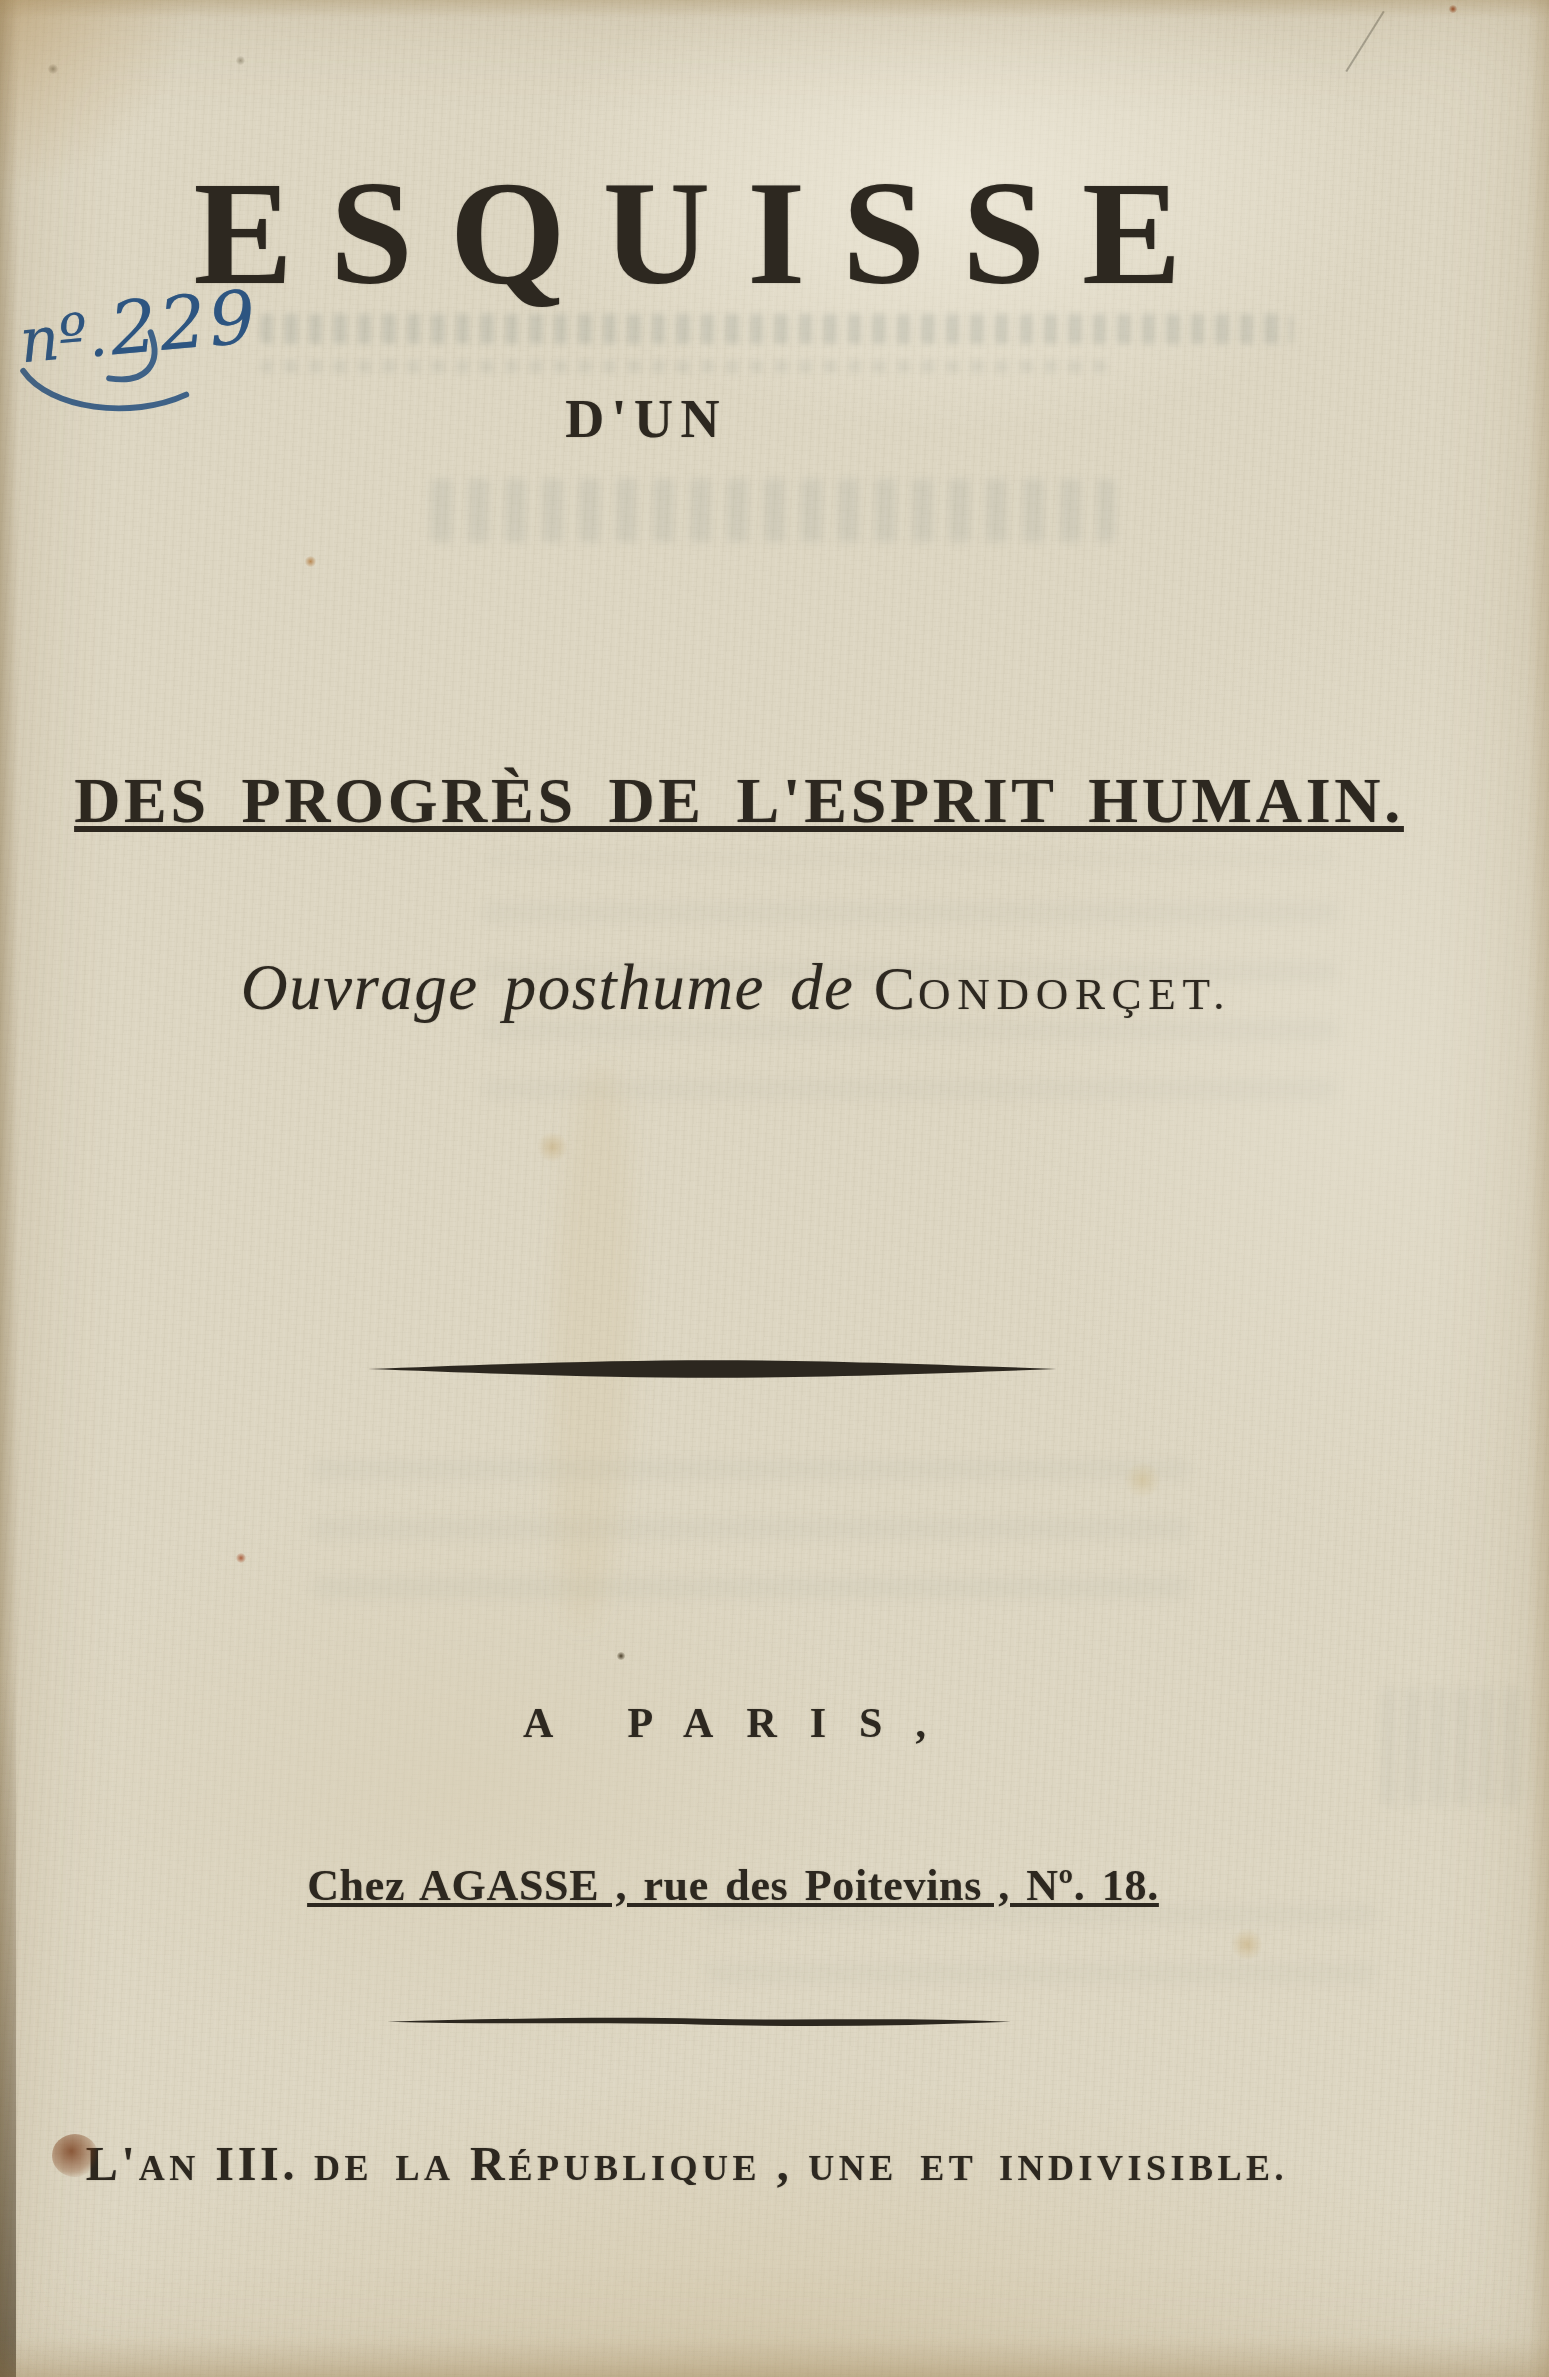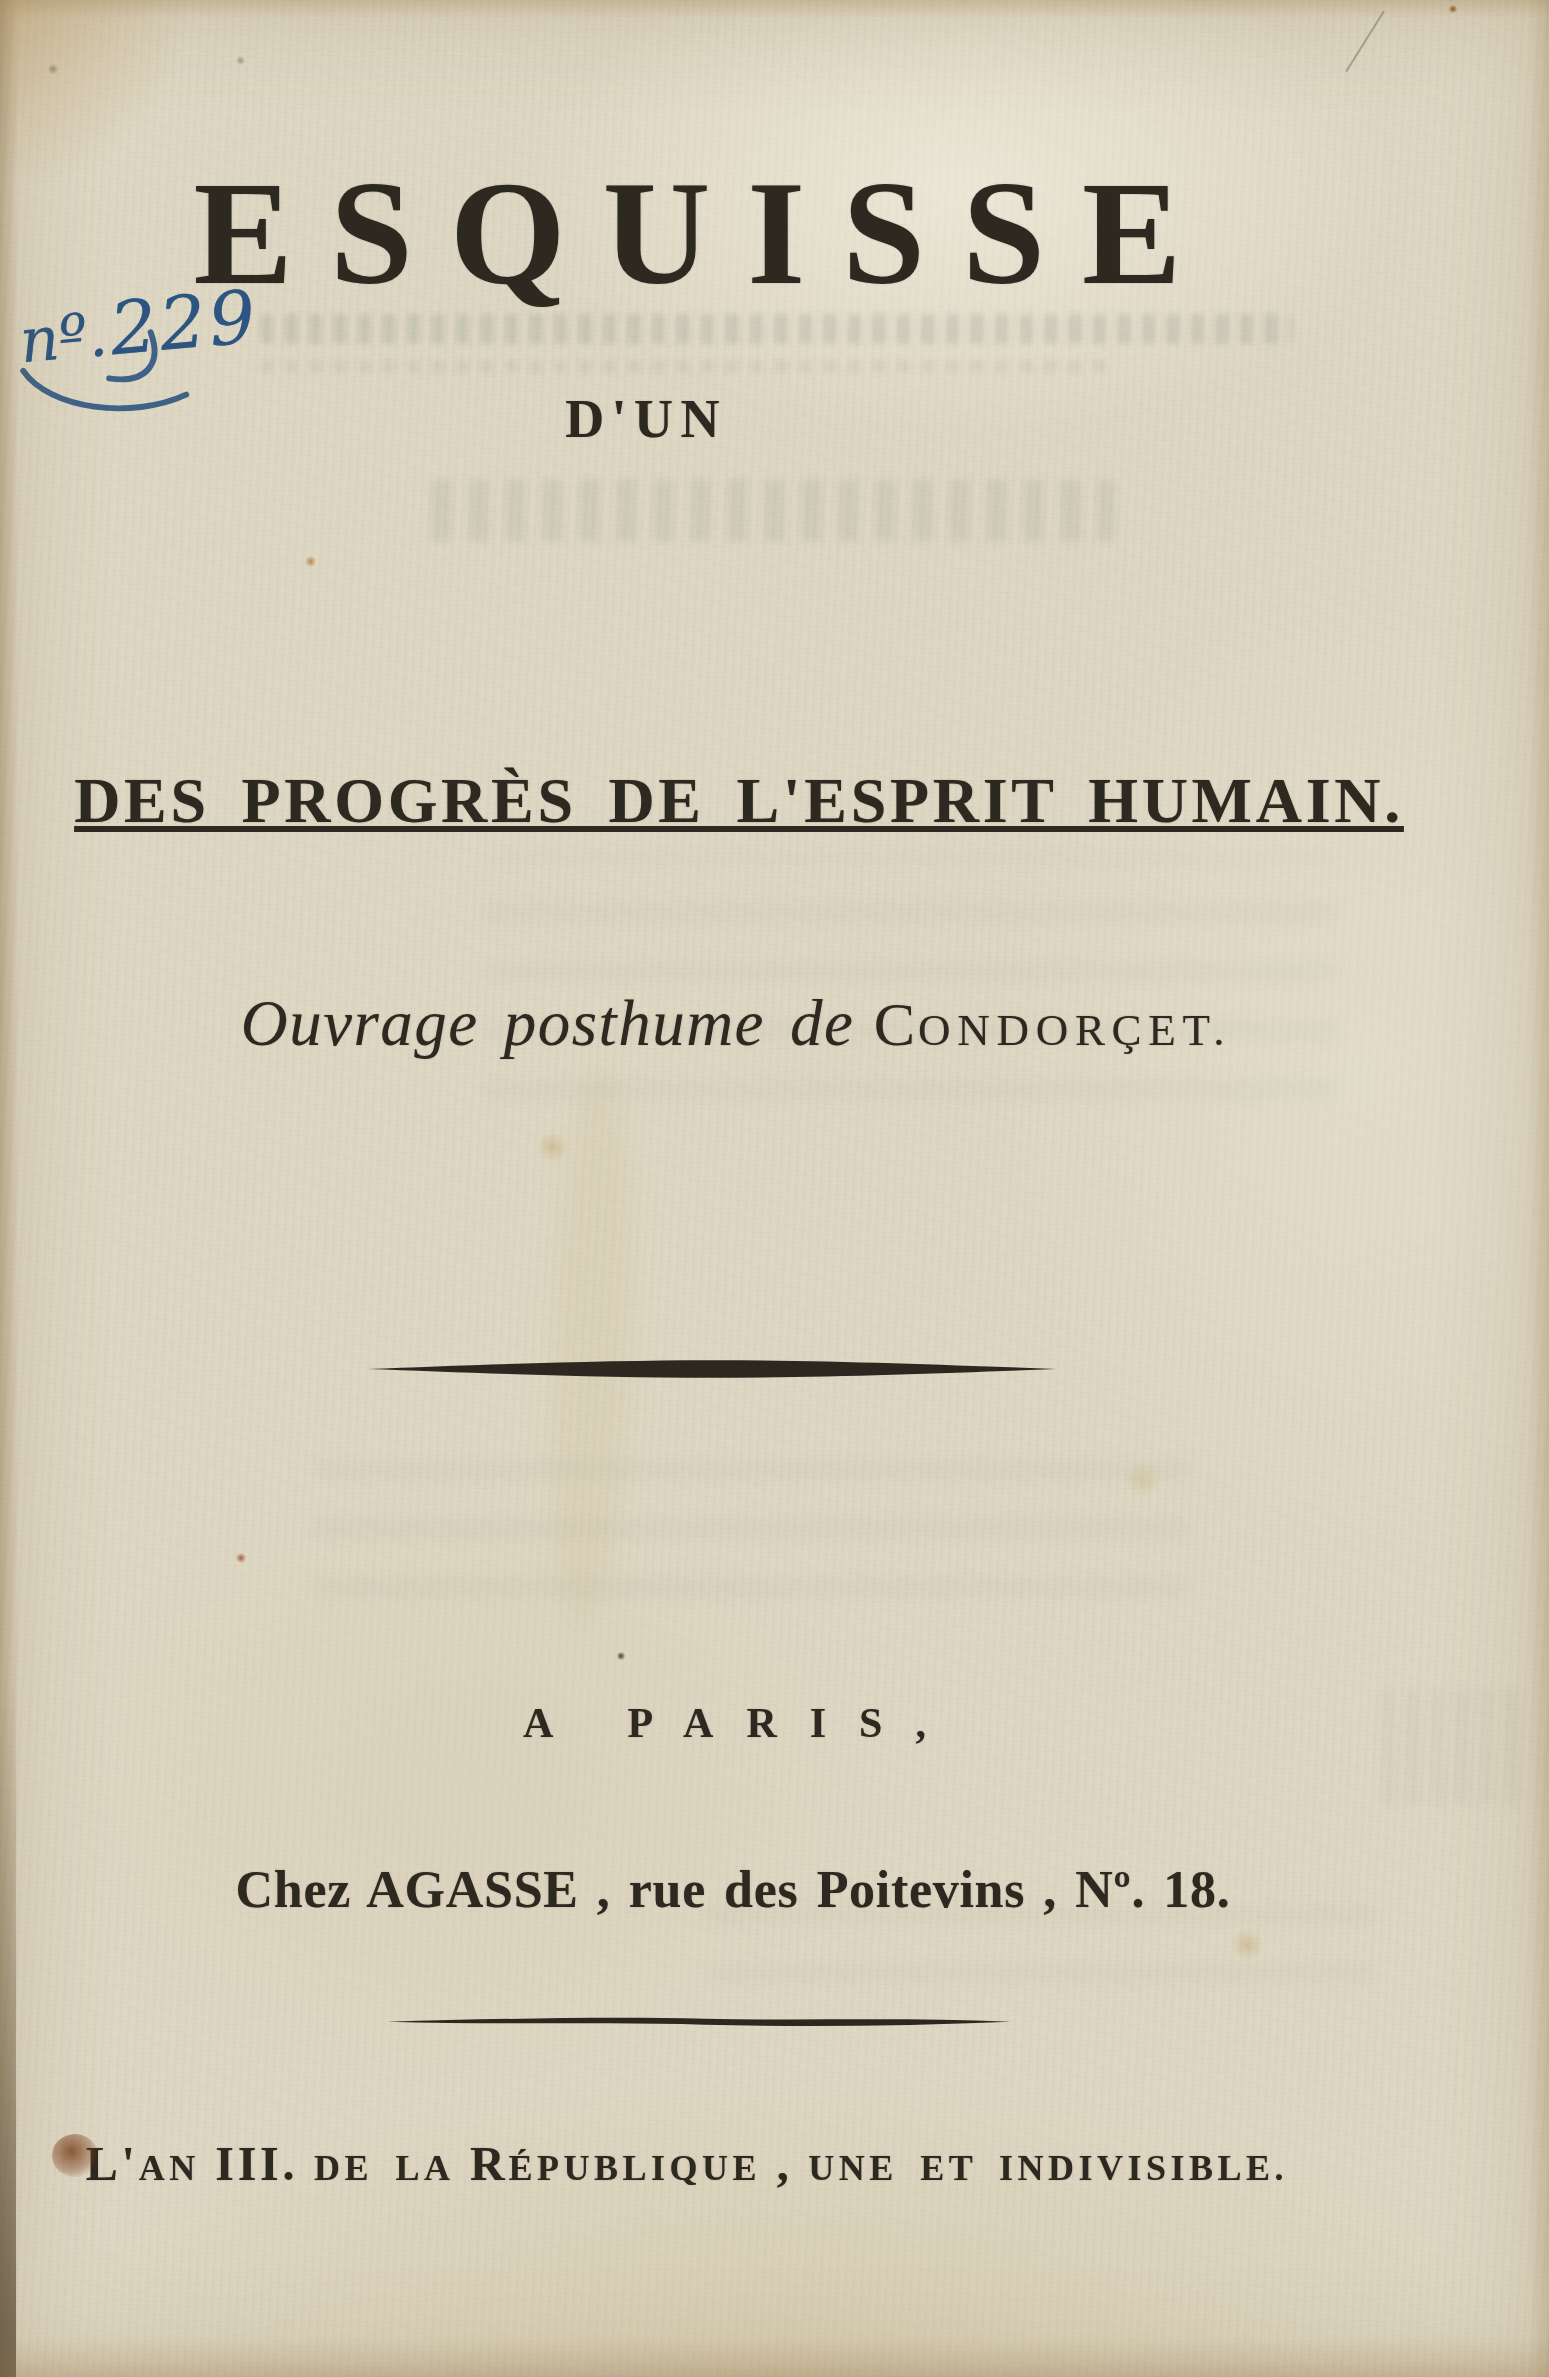--- a/index.html
+++ b/index.html
@@ -17,26 +17,26 @@
       repeating-linear-gradient(2deg, rgba(130,120,95,.035) 0 0.7px, transparent 0.7px 4.5px);
   }
   .abs{position:absolute;}
   .ctr{transform:translateX(-50%);white-space:nowrap;}
   .ink{color:#2d2820;text-shadow:0 0 1.5px rgba(45,40,30,.32);}
   
   .main-title{left:706px;top:158px;font-size:149px;font-weight:700;letter-spacing:37px;line-height:1;}
   .connector{left:646px;top:392px;font-size:54px;font-weight:700;letter-spacing:7.4px;line-height:1;}
   .title2{left:707px;top:565px;font-size:83px;font-weight:700;letter-spacing:6.7px;word-spacing:43px;line-height:1;}
   .title3{left:739px;top:769px;font-size:64px;font-weight:700;letter-spacing:3.7px;word-spacing:12px;line-height:1;text-decoration:underline;}
-  .byline{left:736px;top:955px;line-height:1;margin-top:36px;}
+  .byline{left:736px;top:955px;line-height:1;}
   .byline-italic{font-style:italic;font-size:65px;margin-right:19.3px;letter-spacing:1.5px;word-spacing:7.4px;}
   .author .seg-big{font-size:62px;letter-spacing:3px;}
   .author .seg-small{font-size:45px;letter-spacing:6.7px;}
   .city{left:741px;top:1702px;font-size:42px;font-weight:700;letter-spacing:33px;line-height:1;font-family:Liberation Serif, serif;}
-  .publisher{left:733px;top:1864px;font-size:52px;font-weight:700;letter-spacing:0.7px;word-spacing:4.5px;line-height:1;}
+  .publisher{left:733px;top:1864px;font-size:44px;font-weight:700;letter-spacing:0.7px;word-spacing:4.5px;line-height:1;text-decoration:underline;}
   .imprint-year{left:687px;top:2140px;font-weight:700;line-height:1;}
   .imprint-year .seg-big{font-size:48px;letter-spacing:3.7px;}
   .imprint-year .seg-small{font-size:36px;letter-spacing:4.5px;word-spacing:9px;}
   
   .hw{left:19.3px;top:290px;transform:rotate(-5deg);color:#2d5581;line-height:1;
       font-style:italic;font-family:"DejaVu Serif","Liberation Serif",serif;
       text-shadow:0 0 0.7px rgba(45,85,129,.55);}
   .hw-prefix{font-size:61px;}
   .hw-number{font-size:73px;letter-spacing:3px;}
   .flourish{left:4.5px;top:282px;}

